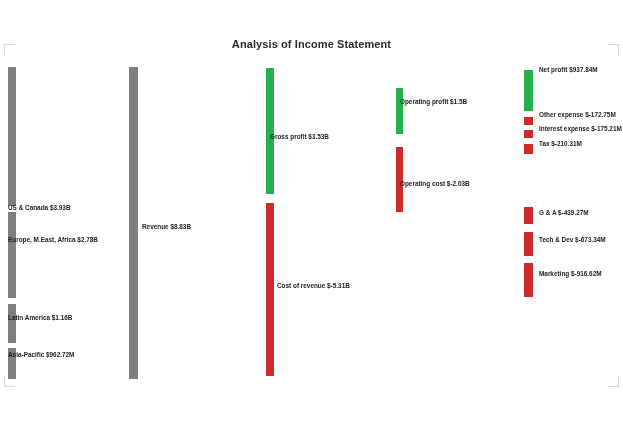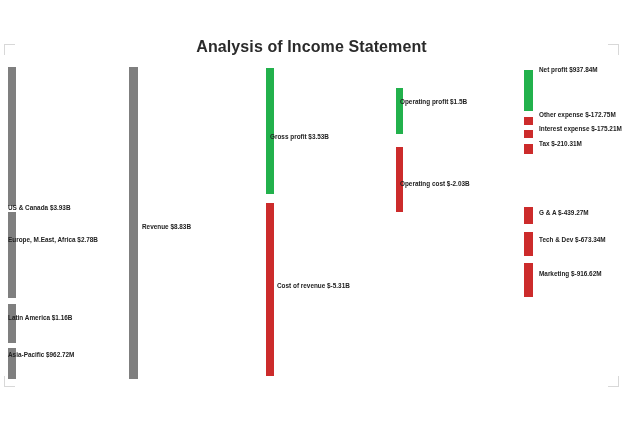--- a/index.html
+++ b/index.html
@@ -33,21 +33,21 @@
   .crop-tr { right: 4px; top: 44px;  border-right: 1px solid #d8d8d8; border-top: 1px solid #d8d8d8; }
   .crop-bl { left: 4px;  bottom: 52px; border-left: 1px solid #d8d8d8; border-bottom: 1px solid #d8d8d8; }
   .crop-br { right: 4px; bottom: 52px; border-right: 1px solid #d8d8d8; border-bottom: 1px solid #d8d8d8; }
 
   #chart-title {
     position: absolute;
     left: 0;
     top: 38px;
     width: 623px;
     text-align: center;
-    font-size: 16px;
+    font-size: 11px;
     font-weight: bold;
     color: #2b2b2b;
     letter-spacing: 0.1px;
   }
   svg#sankey {
     position: absolute;
     left: 0;
     top: 0;
     width: 623px;
     height: 439px;

